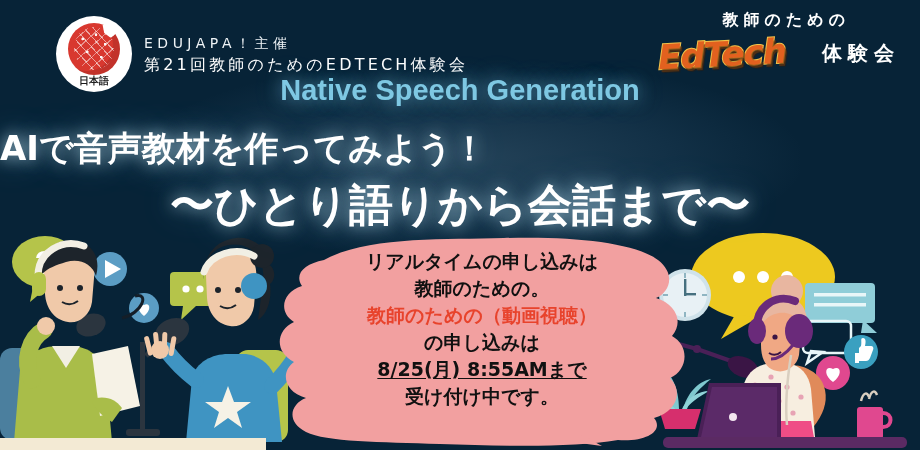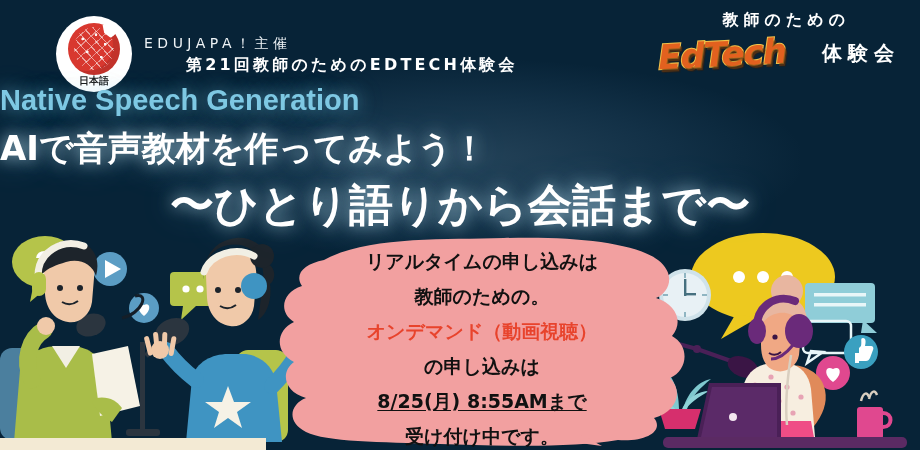--- a/index.html
+++ b/index.html
@@ -51,22 +51,22 @@
     position:absolute;left:0;right:0;bottom:6px;text-align:center;
     font-size:10px;font-weight:700;color:#1b1b1b;letter-spacing:0px;
     font-family:"DejaVu Sans","Liberation Sans",sans-serif;line-height:1;
   }
   .hdr-lines{display:flex;flex-direction:column;gap:2px;padding-top:2px;}
   .hdr-l1{
     color:#eef3f6;font-size:14px;font-weight:400;letter-spacing:4.5px;
     font-family:"DejaVu Sans","Liberation Sans",sans-serif;line-height:1.35;
   }
   .hdr-l2{
-    color:#ffffff;font-size:16px;font-weight:700;letter-spacing:3.2px;
-    font-family:"DejaVu Sans","Liberation Sans",sans-serif;line-height:1.3;margin-left:42px;
+    color:#ffffff;font-size:16px;font-weight:400;letter-spacing:3.2px;
+    font-family:"DejaVu Sans","Liberation Sans",sans-serif;line-height:1.3;
   }
   
   .hdr-right{position:absolute;right:12px;top:6px;width:240px;height:76px;}
   .hr-l1{
     position:absolute;right:58px;top:4px;color:#ffffff;font-size:16px;font-weight:700;
     letter-spacing:5px;font-family:"DejaVu Sans","Liberation Sans",sans-serif;
   }
   .hr-l2{
     position:absolute;right:8px;top:34px;color:#ffffff;font-size:20px;font-weight:700;
     letter-spacing:6px;font-family:"DejaVu Sans","Liberation Sans",sans-serif;
@@ -77,42 +77,42 @@
     font-family:"DejaVu Sans","Liberation Sans",sans-serif;
     color:#e2611f;letter-spacing:-1px;
     -webkit-text-stroke:2px #f0c34a;
     paint-order:stroke fill;
     text-shadow:2px 3px 0 rgba(120,60,10,.55), 3px 4px 0 rgba(60,30,5,.35);
     transform:rotate(-3deg);
     white-space:nowrap;
   }
   
   .title-en{
-    position:absolute;left:0;right:0;top:84px;text-align:left;
+    position:absolute;left:0;right:0;top:74px;text-align:center;
     color:#7ec8e3;font-size:29px;font-weight:800;letter-spacing:0px;
     text-shadow:0 0 16px rgba(126,200,227,.55),0 0 30px rgba(126,200,227,.30);
   }
   .title-jp1{
     position:absolute;left:0;right:0;top:126px;text-align:left;
     color:#ffffff;font-size:34px;font-weight:700;letter-spacing:0px;
     font-family:"DejaVu Sans","Liberation Sans",sans-serif;
     text-shadow:0 0 16px rgba(190,225,240,.75),0 0 34px rgba(140,200,230,.45);
   }
   .title-jp2{
     position:absolute;left:0;right:0;top:176px;text-align:center;
     color:#ffffff;font-size:44px;font-weight:700;letter-spacing:0px;
     font-family:"DejaVu Sans","Liberation Sans",sans-serif;
     text-shadow:0 0 16px rgba(190,225,240,.75),0 0 34px rgba(140,200,230,.45);
   }
   
   .blob-wrap{position:absolute;left:272px;top:234px;width:420px;height:216px;}
   .blob-svg{position:absolute;left:0;top:0;}
   .blob-text{
     position:absolute;left:0;top:0;width:420px;height:216px;
-    display:flex;flex-direction:column;align-items:center;justify-content:space-between;
+    display:flex;flex-direction:column;align-items:center;justify-content:flex-start;
     padding-top:14px;box-sizing:border-box;
     font-family:"DejaVu Sans","Liberation Sans",sans-serif;
   }
   .bl{color:#111111;font-size:19px;font-weight:700;line-height:1.42;white-space:nowrap;}
   .bl.accent{color:#e8432c;}
   .bl.under{text-decoration:underline;text-underline-offset:2px;}
   
   .illus{position:absolute;bottom:0;}
   .illus-left{left:0;width:300px;height:240px;}
   .illus-right{right:0;width:285px;height:235px;}
@@ -362,20 +362,20 @@
         C392 196 376 208 346 206
         C300 214 230 212 168 210 C108 208 54 208 34 198
         C14 188 18 170 34 164 C12 158 8 138 22 128
         C2 118 4 96 22 88 C6 78 10 58 30 52
         C22 40 32 30 52 26 Z"></path>
       <path fill="#f2a0a0" d="M308 200 L330 212 L300 208 Z"></path>
     </svg>
     <div class="blob-text">
       <div class="bl">リアルタイムの申し込みは</div>
       <div class="bl">教師のための。</div>
-      <div class="bl accent">オンデマンド（動画視聴）</div>
+      <div class="bl accent">教師のための（動画視聴）</div>
       <div class="bl">の申し込みは</div>
       <div class="bl under">8/25(月) 8:55AMまで</div>
       <div class="bl">受け付け中です。</div>
     </div>
   </div>
 
 </div>
 
 </body></html>

